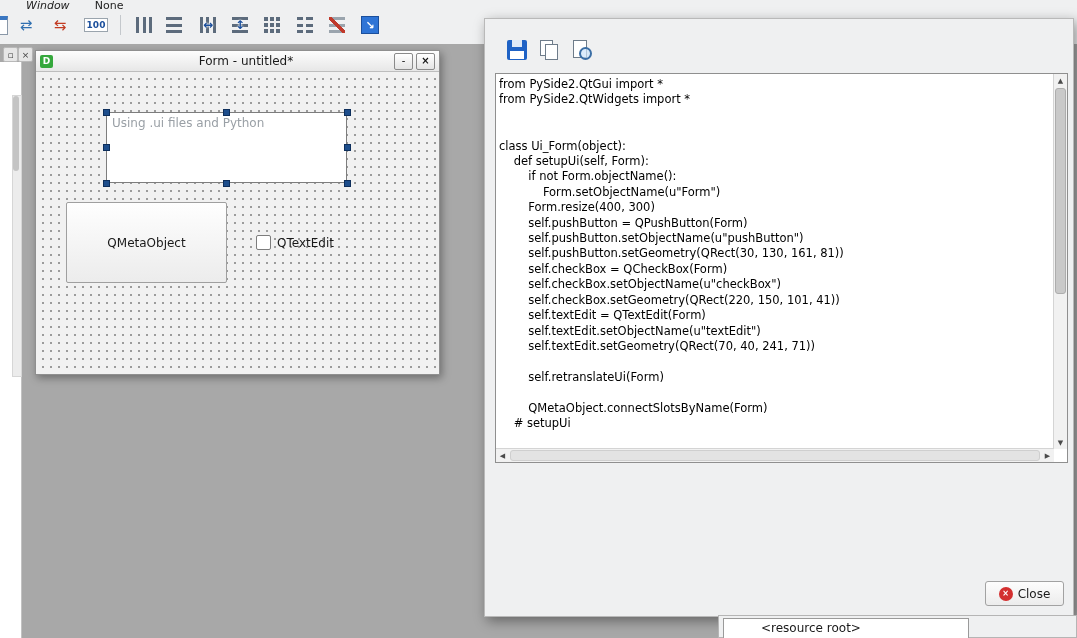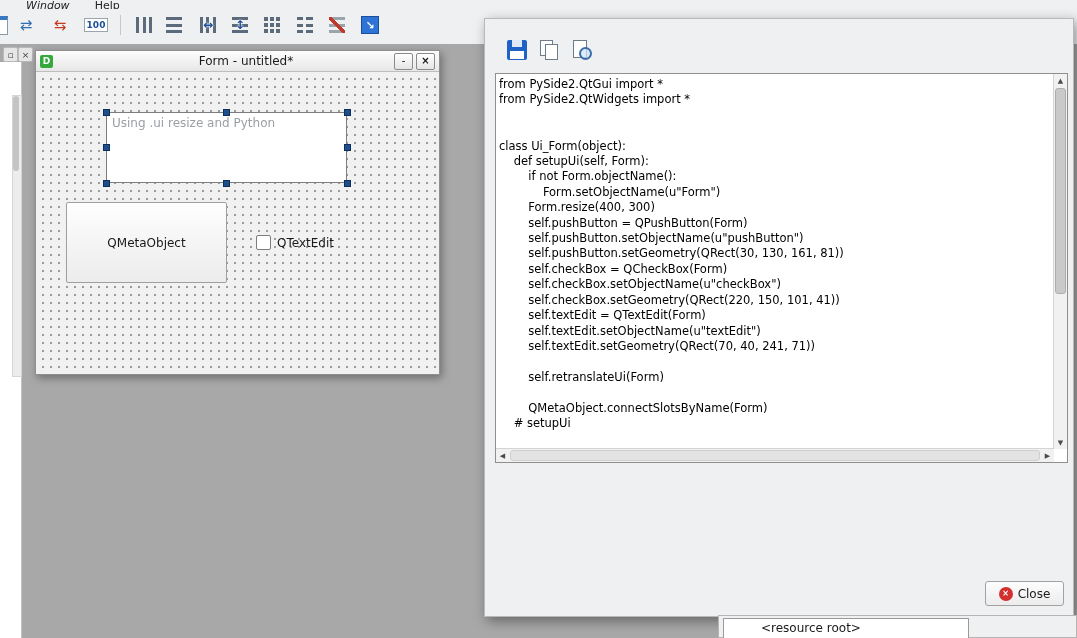--- a/index.html
+++ b/index.html
@@ -101,21 +101,21 @@
 </style>
 </head>
 <body>
 
 <div>
 
   <div class="abs workspace"></div>
 
   <div class="abs menubar">
     <span class="menu-item m1">Window</span>
-    <span class="menu-item m2">Help</span>
+    <span class="menu-item m2">None</span>
   </div>
 
   <div class="abs toolbar">
     <div class="tb-icon" style="left:-12px">
         <span class="ic-widget"></span>
       </div>
     <div class="tb-icon" style="left:14px">
         <span class="tb-glyph" style="color:#2f6fb0">⇄</span>
       </div>
     <div class="tb-icon" style="left:48px">
@@ -169,21 +169,21 @@
 
   <div class="abs form-window">
     <div class="titlebar">
       <span class="form-icon">D</span>
       <span class="win-title">Form - untitled*</span>
       <span class="win-btn">-</span>
       <span class="win-btn close">×</span>
     </div>
     <div class="form-body">
       <div class="textedit">
-        <span class="placeholder">Using .ui resize and Python</span>
+        <span class="placeholder">Using .ui files and Python</span>
       </div>
       <div class="handle" style="left:67px;top:37px"></div>
       <div class="handle" style="left:187px;top:37px"></div>
       <div class="handle" style="left:308px;top:37px"></div>
       <div class="handle" style="left:67px;top:72px"></div>
       <div class="handle" style="left:308px;top:72px"></div>
       <div class="handle" style="left:67px;top:108px"></div>
       <div class="handle" style="left:187px;top:108px"></div>
       <div class="handle" style="left:308px;top:108px"></div>
       <div class="pushbutton">

